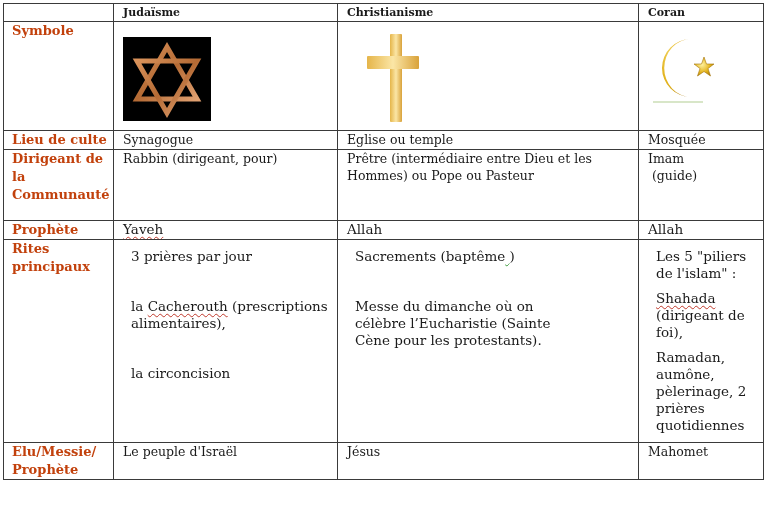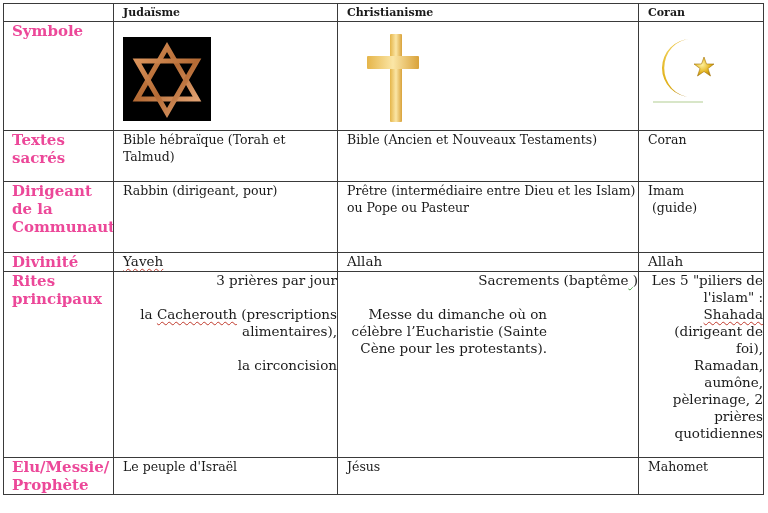--- a/index.html
+++ b/index.html
@@ -16,29 +16,29 @@
     padding: 0 0 0 9px;
     font-family: "DejaVu Serif", "Liberation Serif", serif;
     font-size: 12.5px;
     line-height: 17px;
     color: #1a1a1a;
     overflow: hidden;
   }
   table.rel td.rowhead {
     font-weight: bold;
     padding-left: 8px;
-    color: #ec4899;
-    font-size: 15px;
+    color: #c2410c;
+    font-size: 13px;
     line-height: 18px;
   }
   table.rel tr.hdr td { font-weight: bold; font-size: 11px; line-height: 17px; }
   .sans { font-family: Liberation Serif, serif; font-size: 13.5px !important; line-height: 17px !important; }
   .squig { text-decoration: underline wavy #c0392b; text-decoration-thickness: 1px; text-underline-offset: 2px; }
   .squig-g { text-decoration: underline wavy #3a9a3a; text-decoration-thickness: 1px; }
-  .para { margin: 0; text-align: right; }
+  .para { margin: 8px; }
   .gap { height: 17px; }
   .sym { display: block; }
   .sym-star { margin-top: 15px; margin-left: 0px; width: 88px; height: 84px; background: #000; position: relative; }
   .sym-cross { margin-top: 12px; margin-left: 20px; width: 60px; height: 88px; position: relative; }
   .sym-crescent { margin-top: 13px; margin-left: 3px; width: 70px; height: 70px; position: relative; }
 </style>
 </head>
 <body>
 
 <table class="rel">
@@ -100,41 +100,41 @@
             </radialGradient>
           </defs>
           <path d="M40,4 A29,29 0 1,0 40,62 A24,26 0 1,1 40,4 Z" fill="url(#gd)"></path>
           <polygon points="53,22 55.5,29 63,29 57,33.5 59.5,41 53,36.5 46.5,41 49,33.5 43,29 50.5,29" fill="url(#gd)" stroke="#a37208" stroke-width="0.6"></polygon>
           <rect x="2" y="66" width="50" height="2" fill="#d8e6c8"></rect>
         </svg>
       </div>
     </td>
   </tr>
 
+  <tr style="height:18px">
+    <td class="rowhead">Lieu de culte</td>
+    <td>Synagogue</td>
+    <td>Eglise ou temple</td>
+    <td>Mosquée</td>
+  </tr>
 
-  <tr style="height:51px">
-    <td class="rowhead">Textes sacrés</td>
-    <td>Bible hébraïque (Torah et Talmud)</td>
-    <td>Bible (Ancien et Nouveaux Testaments)</td>
-    <td>Coran</td>
-  </tr>
 
   <tr style="height:71px">
     <td class="rowhead">Dirigeant de la Communauté</td>
     <td>Rabbin (dirigeant, pour)</td>
-    <td>Prêtre (intermédiaire entre Dieu et les Islam) ou Pope ou Pasteur</td>
+    <td>Prêtre (intermédiaire entre Dieu et les Hommes) ou Pope ou Pasteur</td>
     <td>
       <div>Imam</div>
       <div style="white-space:pre"> (guide)</div>
     </td>
   </tr>
 
 
   <tr style="height:17px">
-    <td class="rowhead">Divinité</td>
+    <td class="rowhead">Prophète</td>
     <td class="sans"><span class="squig">Yaveh</span></td>
     <td class="sans">Allah</td>
     <td class="sans">Allah</td>
   </tr>
 
   <tr style="height:186px">
     <td class="rowhead">Rites principaux</td>
     <td class="sans">
       <p class="para">3 prières par jour</p>
       <div class="gap"></div>

